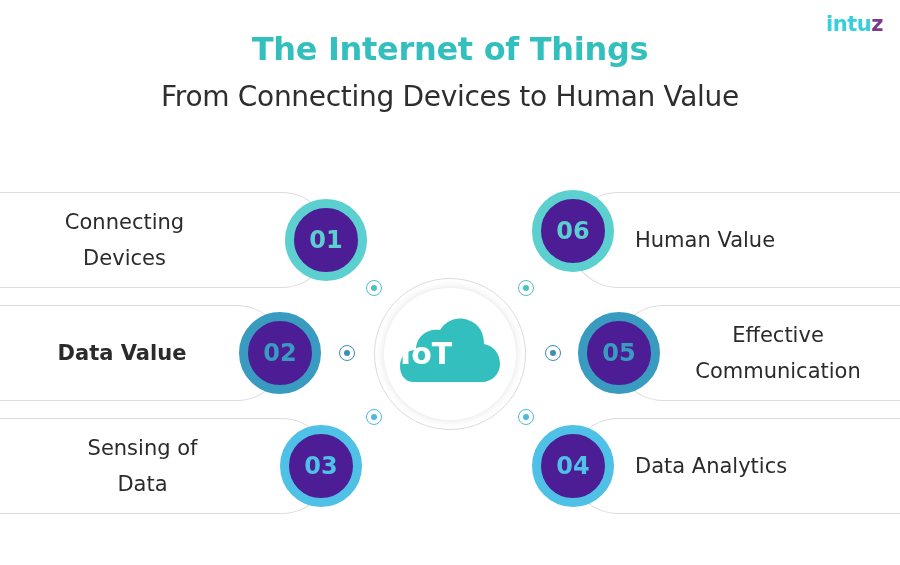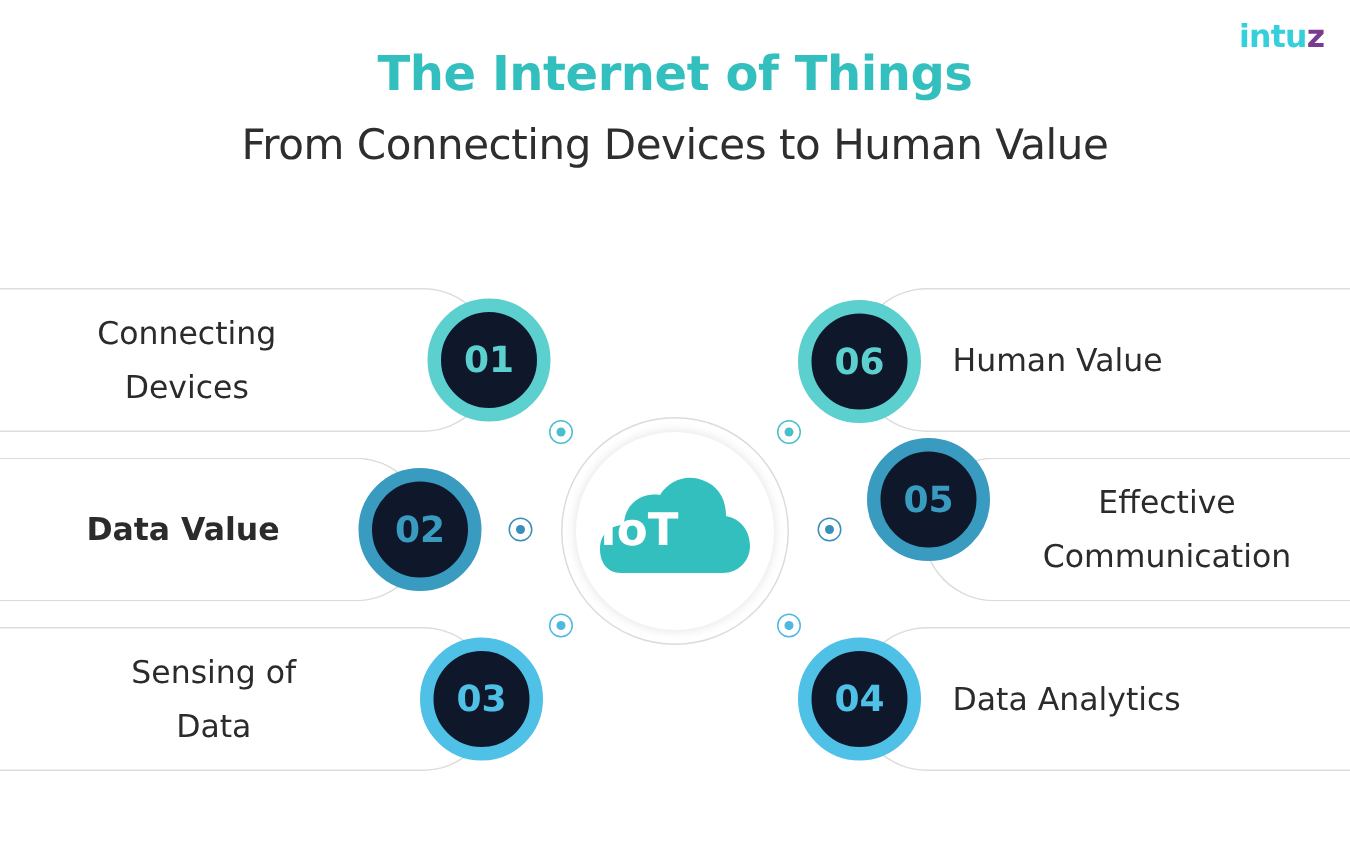--- a/index.html
+++ b/index.html
@@ -10,21 +10,21 @@
   .logo .z { color: #7a3a8f; }
 
   .title { position: absolute; left: 0; width: 900px; top: 30px; text-align: center; font-size: 32px; font-weight: bold; color: #34bfbf; letter-spacing: -0.3px; }
   .subtitle { position: absolute; left: 0; width: 900px; top: 80px; text-align: center; font-size: 28px; color: #2e2e2e; letter-spacing: -0.3px; }
 
   .pill { position: absolute; height: 96px; border: 1.5px solid #dcdcdc; background: #fff; display: flex; align-items: center; justify-content: center; text-align: center; }
   .pill.left { border-left: none; border-radius: 0 48px 48px 0; }
   .pill.right { border-right: none; border-radius: 48px 0 0 48px; }
   .pill-label { font-size: 21px; line-height: 36px; color: #2b2b2b; white-space: pre-line; }
 
-  .num { position: absolute; width: 82px; height: 82px; border-radius: 50%; border: 9px solid #5ccfcf; background: #0f172a; display: flex; align-items: center; justify-content: center; font-size: 24px; font-weight: bold; }
+  .num { position: absolute; width: 82px; height: 82px; border-radius: 50%; border: 9px solid #5ccfcf; background: #4c1d95; display: flex; align-items: center; justify-content: center; font-size: 24px; font-weight: bold; }
 
   .dot { position: absolute; width: 16px; height: 16px; border-radius: 50%; border: 1.5px solid; background: #fff; }
   .dot::after { content: ""; position: absolute; left: 3.5px; top: 3.5px; width: 6px; height: 6px; border-radius: 50%; background: currentColor; }
 
   .hub-outer { position: absolute; left: 374px; top: 278px; width: 152px; height: 152px; border-radius: 50%; border: 1.5px solid #dcdcdc; background: #fff; }
   .hub-inner { position: absolute; left: 384px; top: 288px; width: 132px; height: 132px; border-radius: 50%; background: #fff; box-shadow: 0 0 8px rgba(0,0,0,0.12); }
   .cloud { position: absolute; left: 400px; top: 314px; width: 100px; height: 70px; }
   .cloud-label { position: absolute; left: 400px; top: 336px; width: 100px; text-align: left; font-size: 30px; font-weight: bold; color: #fff; }
 </style>
 </head>
@@ -54,22 +54,22 @@
   <span class="pill-label" style="margin-left:40px;">Effective
 Communication</span>
 </div>
 <div class="pill right" style="left:570px; top:418px; width:330px;">
   <span class="pill-label" style="margin-left:10px; margin-right:auto; padding-left:54px;">Data Analytics</span>
 </div>
 
 <div class="num" style="left:285px; top:199px; border-color:#5ccfcf; color:#5ccfcf;">01</div>
 <div class="num" style="left:239px; top:312px; border-color:#3a9bc1; color:#3a9bc1;">02</div>
 <div class="num" style="left:280px; top:425px; border-color:#4fc0e6; color:#4fc0e6;text-align:center;">03</div>
-<div class="num" style="left:532px; top:200px; border-color:#5ccfcf; color:#5ccfcf;">06</div>
-<div class="num" style="left:578px; top:292px; border-color:#3a9bc1; color:#3a9bc1;">05</div>
+<div class="num" style="left:532px; top:190px; border-color:#5ccfcf; color:#5ccfcf;">06</div>
+<div class="num" style="left:578px; top:312px; border-color:#3a9bc1; color:#3a9bc1;">05</div>
 <div class="num" style="left:532px; top:425px; border-color:#4fc0e6; color:#4fc0e6;">04</div>
 
 <div class="dot" style="left:366px; top:280px; color:#4bbfc9; border-color:#4bbfc9;"></div>
 <div class="dot" style="left:339px; top:345px; color:#3a8fb8; border-color:#3a8fb8;"></div>
 <div class="dot" style="left:366px; top:409px; color:#4fb8e0; border-color:#4fb8e0;"></div>
 <div class="dot" style="left:518px; top:280px; color:#4bbfc9; border-color:#4bbfc9;"></div>
 <div class="dot" style="left:545px; top:345px; color:#3a8fb8; border-color:#3a8fb8;"></div>
 <div class="dot" style="left:518px; top:409px; color:#4fb8e0; border-color:#4fb8e0;"></div>
 
 <div class="hub-outer"></div>

